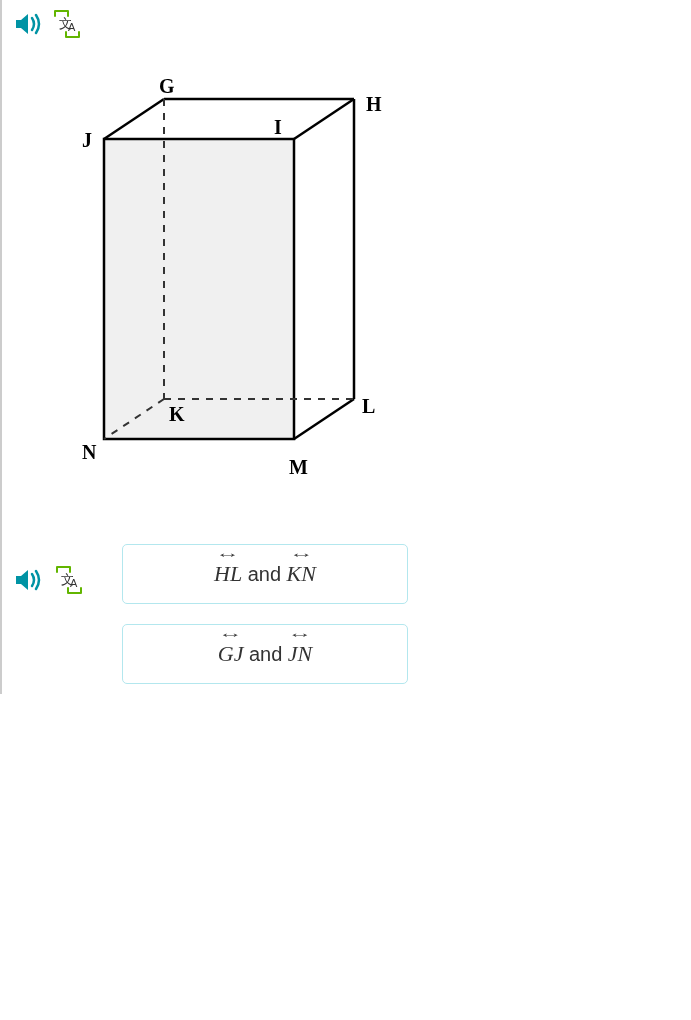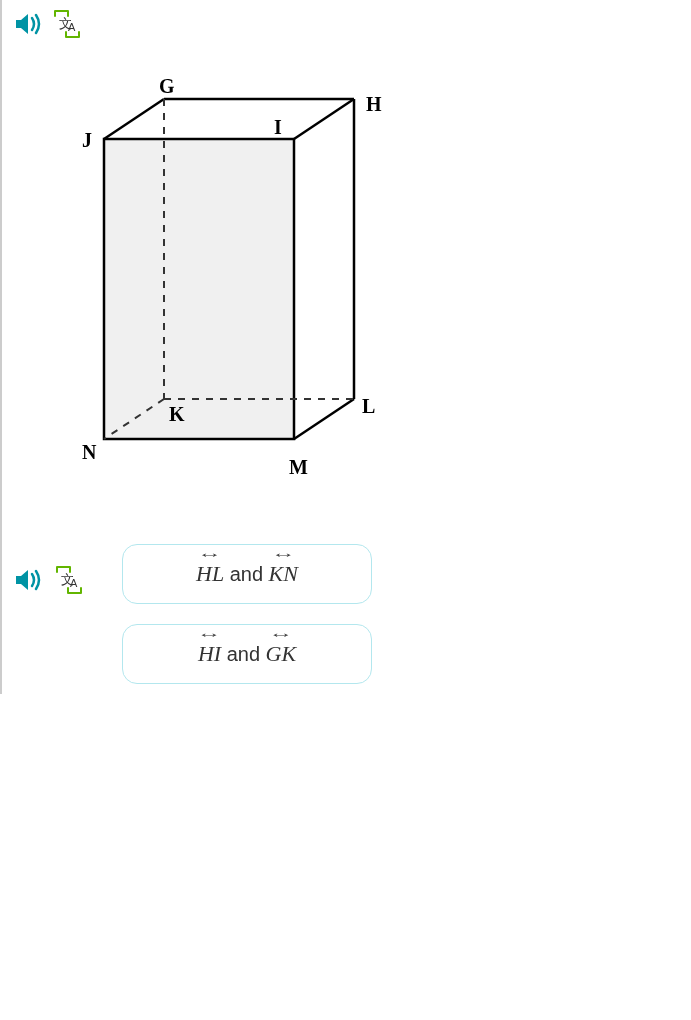--- a/index.html
+++ b/index.html
@@ -42,23 +42,23 @@
   }
   .answers-col {
     display: flex;
     flex-direction: column;
     gap: 20px;
     margin-left: 30px;
   }
   .answer-btn {
     border: 1.5px solid #b3e7ee;
     background: #fff;
-    border-radius: 15px;
+    border-radius: 5px;
     padding: 16px 0;
-    width: 250px;
+    width: 286px;
     text-align: center;
     font-size: 22px;
     font-style: italic;
     font-family: Georgia, 'Times New Roman', serif;
     color: #333;
     cursor: pointer;
     font-weight: 500;
   }
   .answer-btn .upright {
     font-style: normal;
@@ -143,18 +143,18 @@
     </span>
   </div>
 
   <div class="answers-col">
     <button class="answer-btn">
       <span class="overline">HL</span>
       <span class="upright">and</span>
       <span class="overline">KN</span>
     </button>
     <button class="answer-btn">
-      <span class="overline">HI</span>
+      <span class="overline">GJ</span>
       <span class="upright">and</span>
-      <span class="overline">GK</span>
+      <span class="overline">JN</span>
     </button>
   </div>
 </div>
 
 </body></html>

